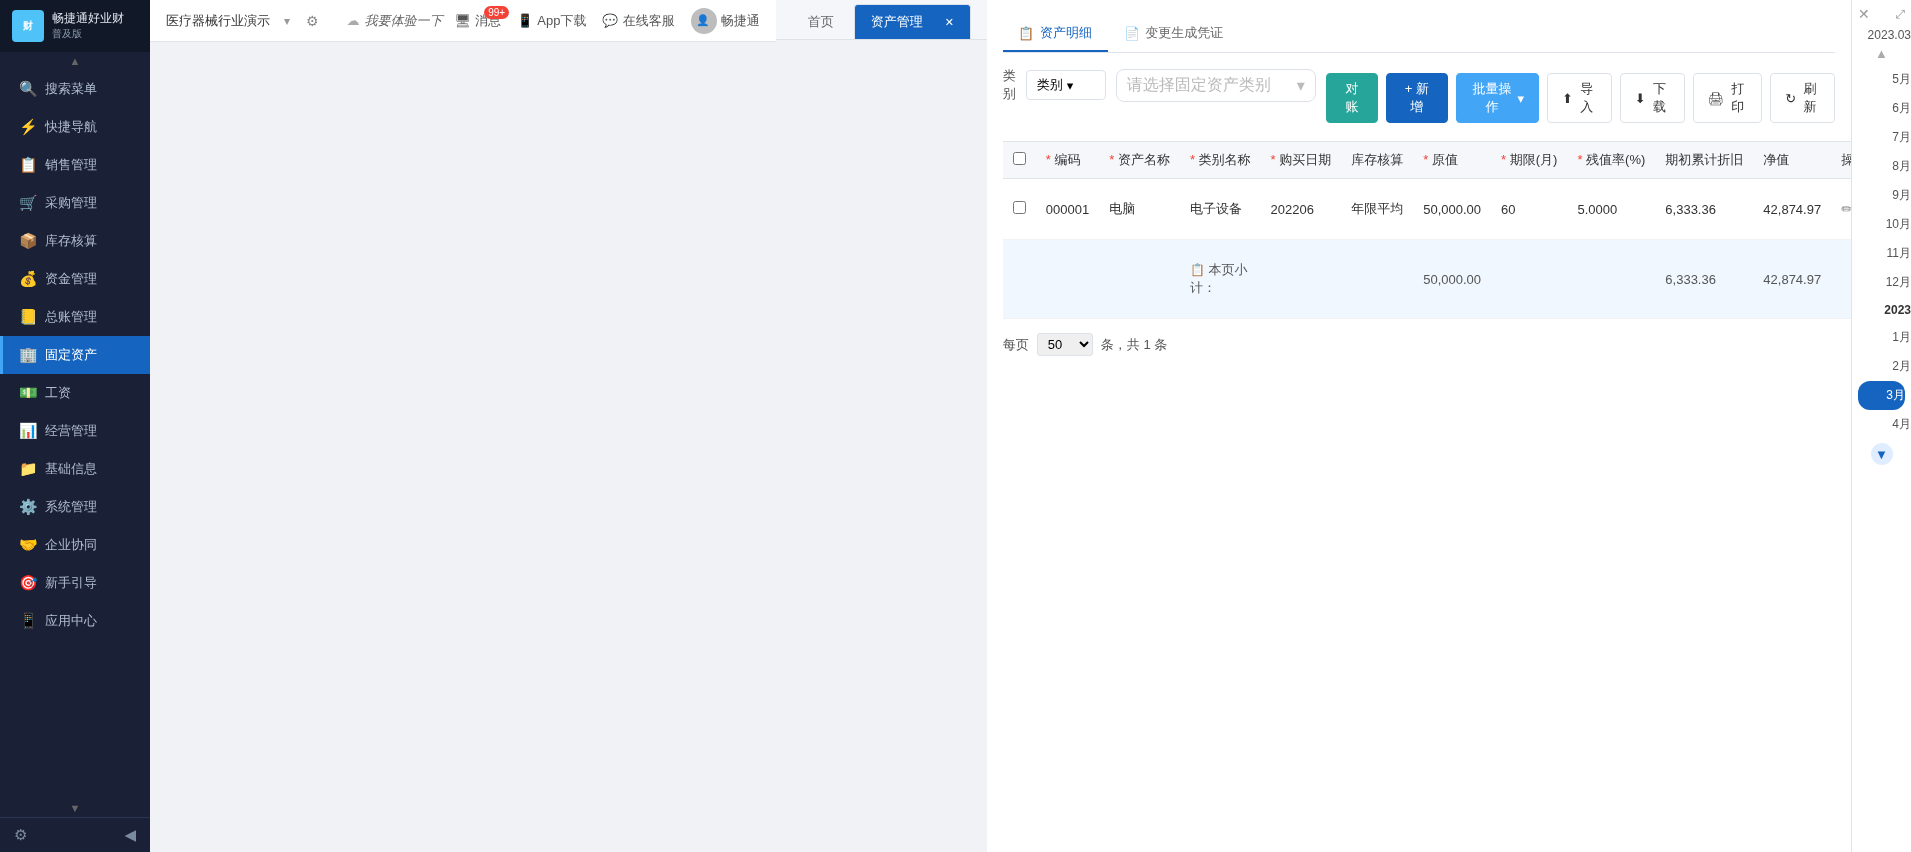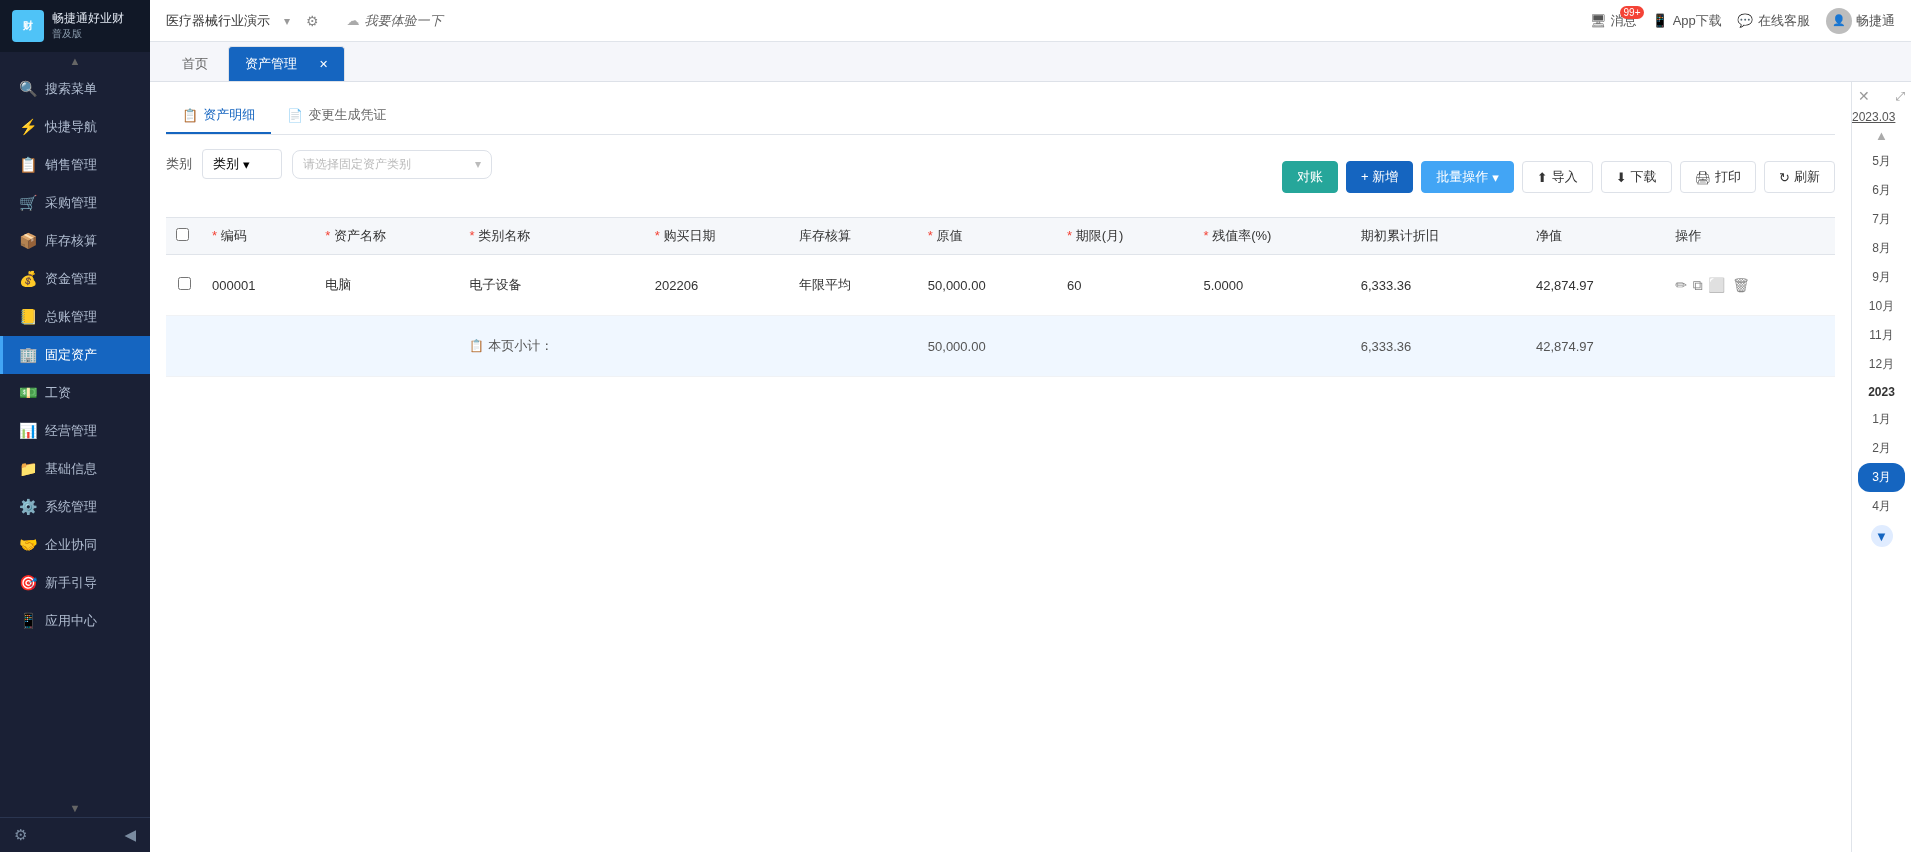--- a/index.html
+++ b/index.html
@@ -51,21 +51,21 @@
       display: flex; align-items: center; justify-content: space-between;
       padding: 8px 14px;
       color: #7a8ba0;
       font-size: 13px;
     }
 
     
     .main-area {
       flex: 1;
       display: flex;
-      flex-direction: column;
+      flex-direction: row;
       height: 100%;
       overflow: hidden;
     }
 
     
     .topbar {
       background: #fff;
       border-bottom: 1px solid #e0e4ea;
       padding: 0 16px;
       height: 42px;
@@ -172,21 +172,21 @@
       cursor: pointer;
       background: #fff;
       min-width: 80px;
     }
     .filter-select-long {
       min-width: 200px;
       display: flex; align-items: center; justify-content: space-between;
       border: 1px solid #dde1e8;
       border-radius: 8px;
       padding: 5px 10px;
-      font-size: 12px;
+      font-size: 16px;
       color: #bbb;
       cursor: pointer;
       background: #fff;
     }
 
     
     .data-table {
       width: 100%;
       border-collapse: collapse;
       font-size: 13px;
@@ -248,21 +248,21 @@
       flex-direction: column;
       align-items: center;
       width: 100%;
     }
     .panel-month {
       font-size: 12px;
       color: #555;
       padding: 6px 0;
       cursor: pointer;
       width: 100%;
-      text-align: center;
+      text-align: right;
     }
     .panel-month.active {
       background: #1565c0;
       color: #fff;
       border-radius: 12px;
       margin: 0 6px;
       width: calc(100% - 12px);
     }
     .panel-month.year-label {
       font-weight: bold;
@@ -285,25 +285,24 @@
     }
     .panel-expand-btn {
       cursor: pointer;
       color: #999;
       font-size: 12px;
       padding: 2px;
     }
     .panel-year-title {
       font-size: 12px;
       color: #555;
-      text-align: left;
+      text-align: right;
       width: 100%;
       padding: 4px 0 0 0;
       font-weight: 500;
-      text-decoration: underline;
     }
     .panel-scroll-up, .panel-scroll-down {
       color: #aaa;
       cursor: pointer;
       font-size: 13px;
       padding: 4px 0;
     }
     .panel-circle-down {
       width: 22px; height: 22px;
       background: #e0ecff;
@@ -555,20 +554,28 @@
             <td>50,000.00</td>
             <td></td>
             <td></td>
             <td>6,333.36</td>
             <td>42,874.97</td>
             <td></td>
           </tr>
         </tbody>
       </table>
 
+      <div class="pagination">
+        <span>每页</span>
+        <select class="page-select">
+          <option>50</option>
+          <option>100</option>
+        </select>
+        <span>条，共 1 条</span>
+      </div>
 
     </div>
 
     <div class="right-panel">
       <div class="panel-top-controls">
         <span class="panel-close-btn">✕</span>
         <span class="panel-expand-btn">⤢</span>
       </div>
       <div class="panel-year-title">2023.03</div>
       <div class="panel-scroll-up">▲</div>

